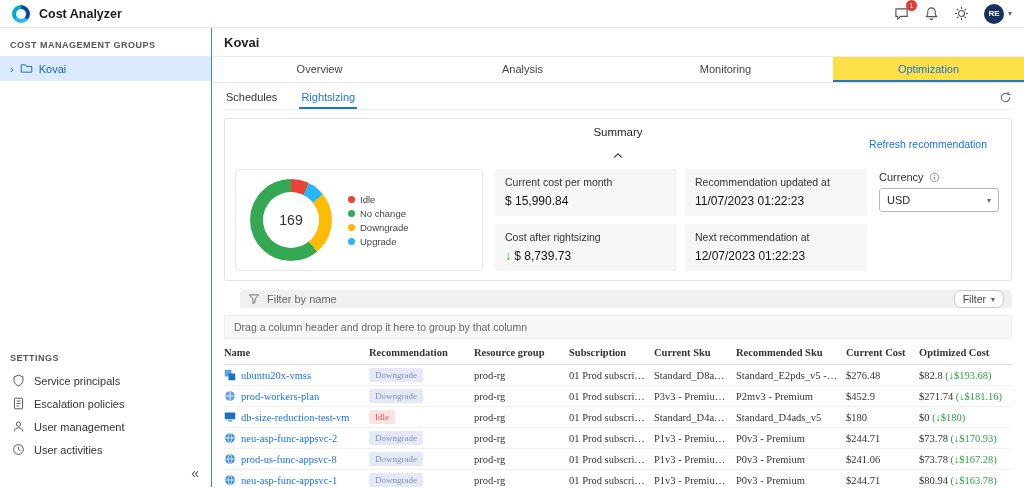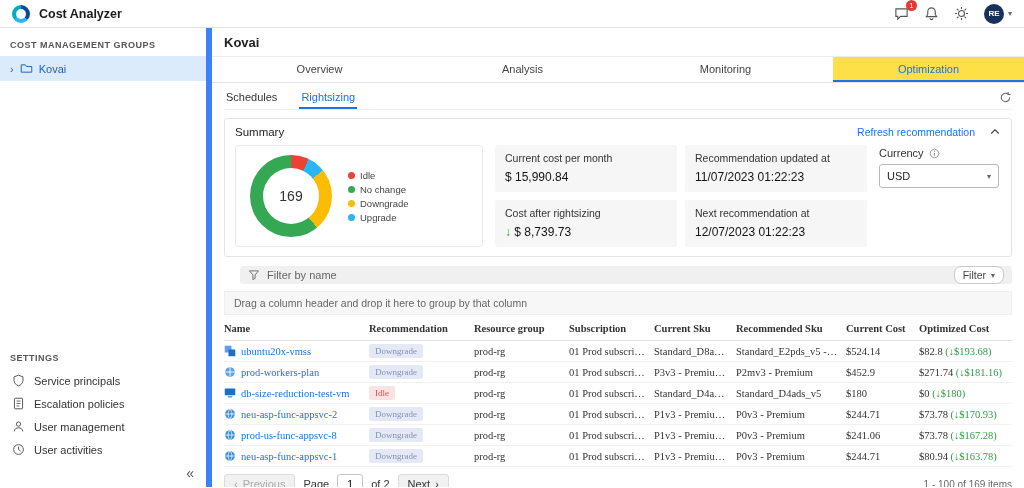--- a/index.html
+++ b/index.html
@@ -19,21 +19,21 @@
                  font-size:7px; line-height:11px; text-align:center; border-radius:6px; padding:0 2px; }
   .avatar-wrap { display:flex; align-items:center; gap:4px; cursor:pointer; }
   .avatar { width:20px; height:20px; border-radius:50%; background:#16325c; color:#fff; font-size:8px; font-weight:bold;
             display:flex; align-items:center; justify-content:center; }
   .tiny-chev { font-size:8px; color:#666; }
 
   
   .shell { display:flex; height:459px; }
 
   
-  .sidebar { width:212px; border-right:6px solid #3b82f6; display:flex; flex-direction:column; padding-top:8px; }
+  .sidebar { width:212px; border-right:1px solid #3b82f6; display:flex; flex-direction:column; padding-top:8px; }
   .side-header { font-size:9px; font-weight:bold; letter-spacing:.5px; color:#555; padding:4px 10px 6px; }
   .group-item { display:flex; align-items:center; gap:6px; background:#dcebfb; color:#1565c0; padding:6px 10px; cursor:pointer; }
   .group-item .chev { color:#1565c0; font-size:11px; }
   .settings { margin-top:auto; }
   .settings-item { display:flex; align-items:center; gap:9px; padding:5px 12px; color:#333; cursor:pointer; }
   .collapse-row { text-align:right; padding:4px 12px 6px; color:#555; font-size:14px; cursor:pointer; }
 
   
   .main { flex:1; display:flex; flex-direction:column; padding:0 12px; overflow:hidden; }
   .page-title-row { margin:0 -12px; padding:7px 12px 6px; border-bottom:1px solid #ececec; }
@@ -43,21 +43,21 @@
   .tab { flex:1; text-align:center; padding:6px 0 7px; color:#444; cursor:pointer;margin-left:12px; }
   .tab.active { background:#fde047; color:#1a73e8; box-shadow:inset 0 -2px 0 #1a73e8; }
 
   .subtabs { display:flex; align-items:flex-end; gap:20px; padding-top:8px; border-bottom:1px solid #f0f0f0; }
   .subtab { padding:0 2px 6px; color:#333; cursor:pointer; }
   .subtab.active { color:#1a73e8; box-shadow:inset 0 -2px 0 #1a73e8; }
   .subtab-refresh { margin-left:auto; padding-bottom:5px; cursor:pointer; }
 
   
   .summary { border:1px solid #e4e4e4; border-radius:3px; margin-top:8px; padding:7px 10px 9px; }
-  .summary-head { display:flex; align-items:center; }
+  .summary-head { display:flex; align-items:center;flex-direction:column; }
   .summary-title { color:#222; font-size:11.5px; }
   .refresh-rec { margin-left:auto; color:#1a73e8; font-size:10.5px; cursor:pointer; margin-right:14px; }
   .chev-up-btn { cursor:pointer; }
   .summary-body { display:flex; gap:12px; margin-top:7px; }
   .chart-card { width:248px; height:102px; border:1px solid #ebebeb; border-radius:3px; display:flex; align-items:center; gap:16px; padding:8px 14px; }
   .donut { width:82px; height:82px; border-radius:50%; position:relative; flex:none; }
   .donut-hole { position:absolute; inset:13px; background:#fff; border-radius:50%; display:flex; align-items:center; justify-content:center;
                 font-size:14px; color:#333; }
   .legend { display:flex; flex-direction:column; gap:3px; }
   .legend-item { display:flex; align-items:center; gap:5px; font-size:9.5px; color:#444; }
@@ -315,21 +315,21 @@
                 <rect x="6" y="6" width="9" height="9" fill="#1b6fc4"></rect>
               </svg>
             </span>
           <span class="name-link">ubuntu20x-vmss</span>
         </div>
         <div class="td"><span class="badge downgrade">Downgrade</span></div>
         <div class="td">prod-rg</div>
         <div class="td">01 Prod subscripti...</div>
         <div class="td">Standard_D8as_...</div>
         <div class="td">Standard_E2pds_v5 - Lin...</div>
-        <div class="td">$524.14</div>
+        <div class="td">$276.48</div>
         <div class="td">
           <span class="oc-value">$82.8</span>
           <span class="savings"> (↓$193.68)</span>
         </div>
       </div>
 
       <div class="tgrid trow">
         <div class="td td-name">
           <span class="row-icon">
               <svg width="12" height="12" viewBox="0 0 16 16">

